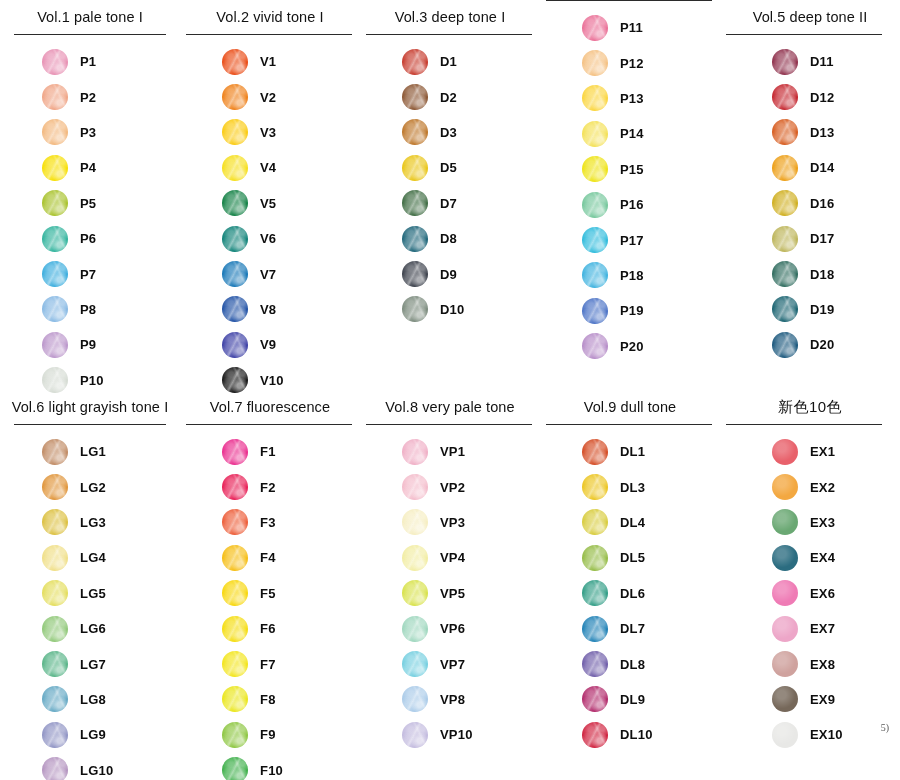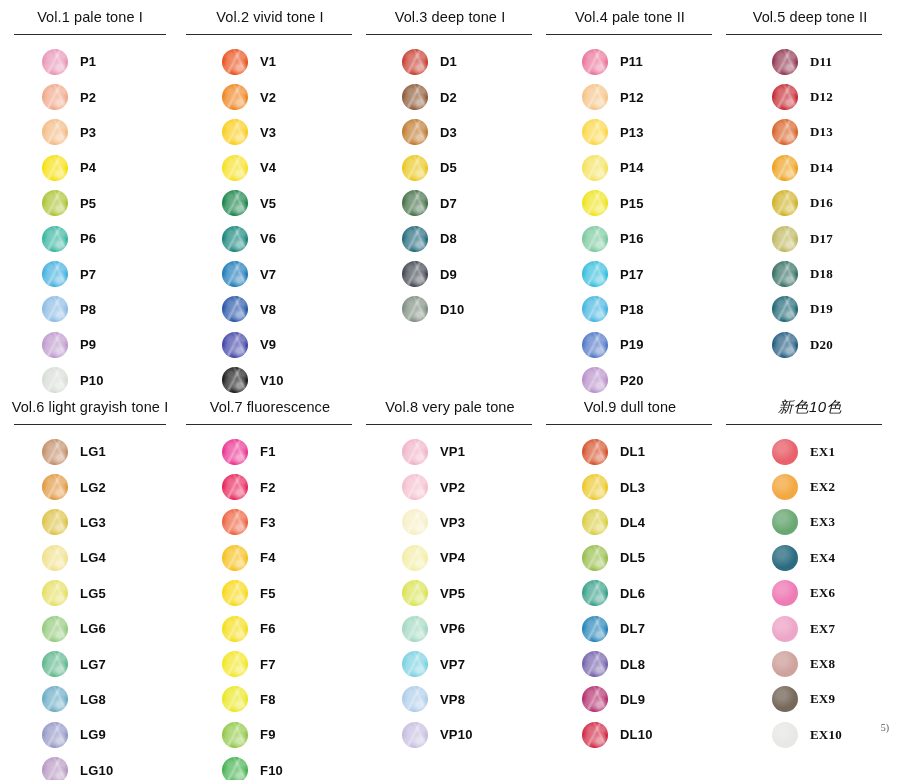--- a/index.html
+++ b/index.html
@@ -42,21 +42,20 @@
     justify-content: center;
     font-size: 14.5px;
     font-weight: 400;
     letter-spacing: 0.1px;
     color: #121212;
     white-space: nowrap;
   }
   .vol-head.jp {
     font-size: 15px;
     letter-spacing: 0.5px;
-    font-style: italic;
   }
   .vol-rule {
     height: 0;
     border-top: 1.6px solid #2b2b2b;
     margin: 0 8px 0 6px;
   }
   .vol-col.c0 .vol-rule { margin-left: 14px; margin-right: 14px; }
   .vol-col.c4 .vol-rule { margin-left: 6px; margin-right: 18px; }
 
   .swatch-list {
@@ -64,21 +63,21 @@
     padding: 9px 0 0 0;
     list-style: none;
   }
   .swatch-row {
     height: 35.4px;
     display: flex;
     align-items: center;
     padding-left: 42px;
     box-sizing: border-box;
   }
-  .vol-col.c4 .swatch-row { padding-left: 52px; font-family: Liberation Serif, serif; }
+  .vol-col.c4 .swatch-row { padding-left: 52px; }
 
   .swatch-dot {
     width: 26px;
     height: 26px;
     border-radius: 50%;
     flex: 0 0 auto;
     position: relative;
     background-clip: padding-box;
   }
   
@@ -248,21 +247,20 @@
             <span class="swatch-dot" style="background-color: rgb(58, 63, 74);"></span>
             <span class="swatch-label">D9</span>
           </li>
           <li class="swatch-row">
             <span class="swatch-dot" style="background-color: rgb(122, 138, 124);"></span>
             <span class="swatch-label">D10</span>
           </li>
         </ul>
       </div>
       <div class="vol-col c3">
-        <div class="vol-head">Vol.4 pale tone II</div>
         <div class="vol-rule"></div>
         <ul class="swatch-list">
           <li class="swatch-row">
             <span class="swatch-dot" style="background-color: rgb(234, 110, 150);"></span>
             <span class="swatch-label">P11</span>
           </li>
           <li class="swatch-row">
             <span class="swatch-dot" style="background-color: rgb(245, 193, 130);"></span>
             <span class="swatch-label">P12</span>
           </li>

